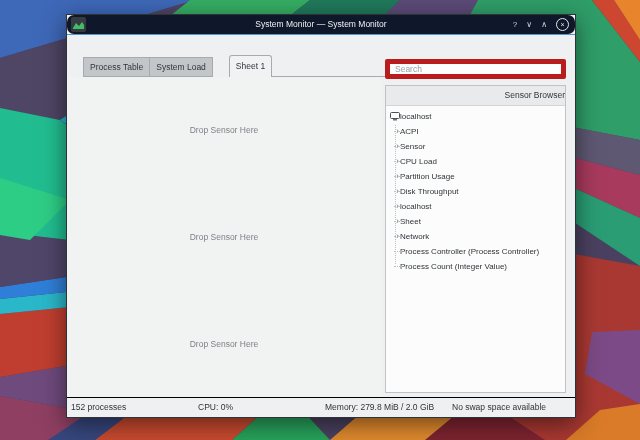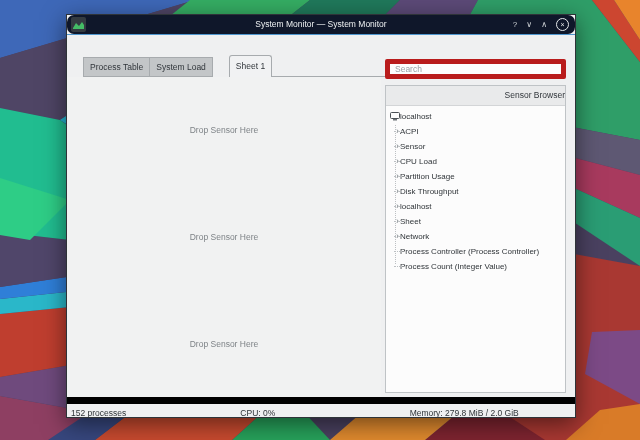--- a/index.html
+++ b/index.html
@@ -56,21 +56,21 @@
   .tree-vline { position:absolute; left:9px; top:19px; width:0; height:139px;
                 border-left:1px dotted #bcc0c3; }
   .trow { position:relative; height:15px; font-size:8px; color:#2f3438; line-height:15px; }
   .trow .tlabel { margin-left:14px; white-space:nowrap; }
   .tick { position:absolute; left:8px; top:7px; width:8px; border-top:1px dotted #bcc0c3; }
   .chev { position:absolute; left:10px; top:0; font-size:9px; color:#7a8085; line-height:14px; }
   .host-icon { position:absolute; left:4px; top:3px; }
 
   
   .statusbar { position:absolute; left:0; bottom:0; width:100%; height:20px;
-               border-top:7px solid #000000; display:flex; background:#eff0f1; }
+               border-top:1px solid #000000; display:flex; background:#eff0f1; }
   .status-cell { flex:1; font-size:8.5px; color:#2f3438; line-height:19px; padding-left:4px;
                  white-space:nowrap; overflow:hidden; }
 </style>
 </head>
 <body>
 
 <div class="desktop">
   <svg class="wallpaper" width="640" height="440" viewBox="0 0 640 440">
     <rect width="640" height="440" fill="#4a4160"></rect>
     <polygon points="0,0 195,0 0,58" fill="#3e68b8"></polygon>
@@ -203,16 +203,17 @@
             <span class="tick"></span>
             <span class="tlabel">Process Count (Integer Value)</span>
           </div>
         </div>
       </div>
 
       <div class="statusbar">
         <div class="status-cell">152 processes</div>
         <div class="status-cell">CPU: 0%</div>
         <div class="status-cell">Memory: 279.8 MiB / 2.0 GiB</div>
+        <div class="status-cell">No swap space available</div>
       </div>
     </div>
   </div>
 </div>
 
 </body></html>

